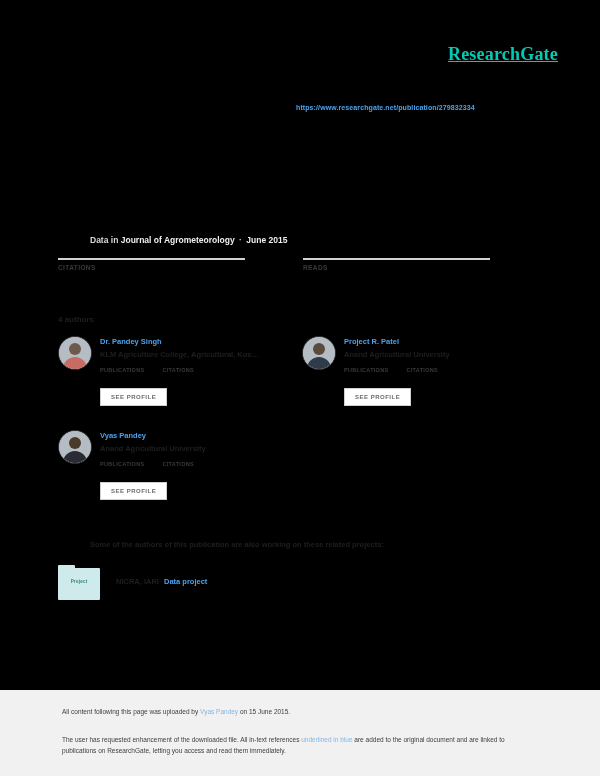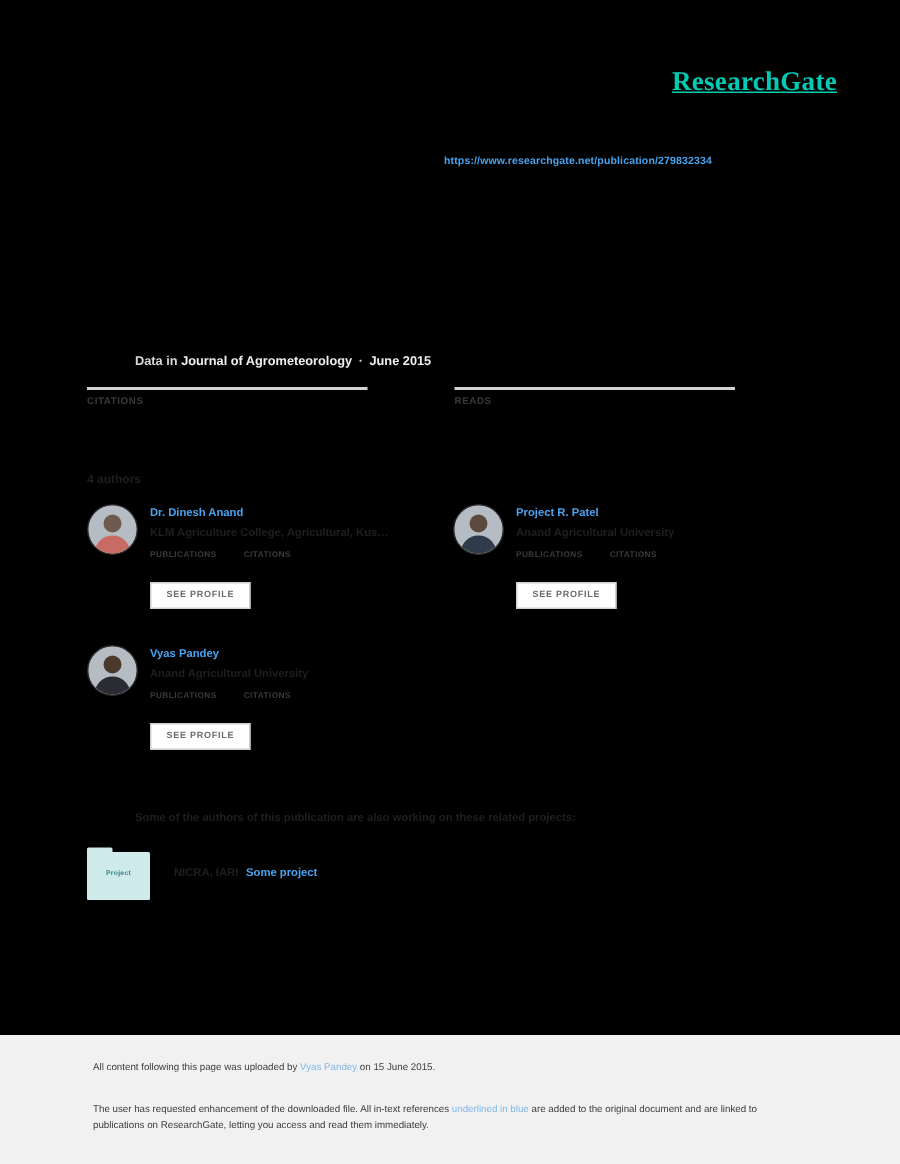--- a/index.html
+++ b/index.html
@@ -161,21 +161,21 @@
 
   <div class="authors-head">4 authors</div>
 
   <div class="author a0">
     <div class="avatar">
       <div class="av-bg"></div>
       <div class="av-head"></div>
       <div class="av-body"></div>
     </div>
     <div class="au-body">
-      <div class="au-name">Dr. Dinesh Anand</div>
+      <div class="au-name">Dr. Pandey Singh</div>
       <div class="au-aff">KLM Agriculture College, Agricultural, Kus…</div>
       <div class="au-stats">
         <div class="au-stat">
           <div class="k">PUBLICATIONS</div>
           <div class="v"></div>
         </div>
         <div class="au-stat">
           <div class="k">CITATIONS</div>
           <div class="v"></div>
         </div>
@@ -232,21 +232,21 @@
 
   <div class="proj-head">Some of the authors of this publication are also working on these related projects:</div>
 
   <div class="proj-row">
     <div class="proj-tile">
       <div class="tab"></div>
       <div class="lbl">Project</div>
     </div>
     <div class="proj-text">
       <span class="proj-name">NICRA, IARI</span>
-      <span class="proj-link">Some project</span>
+      <span class="proj-link">Data project</span>
     </div>
   </div>
 
   <div class="footer">
     <div class="fline f-upload">
       <span>All content following this page was uploaded by </span><span class="u-name">Vyas Pandey</span><span> on 15 June 2015.</span>
     </div>
     <div class="fline f-note">
       <span>The user has requested enhancement of the downloaded file. All in-text references </span><span class="u-blue">underlined in blue</span><span> are added to the original document and are linked to publications on ResearchGate, letting you access and read them immediately.</span>
     </div>

